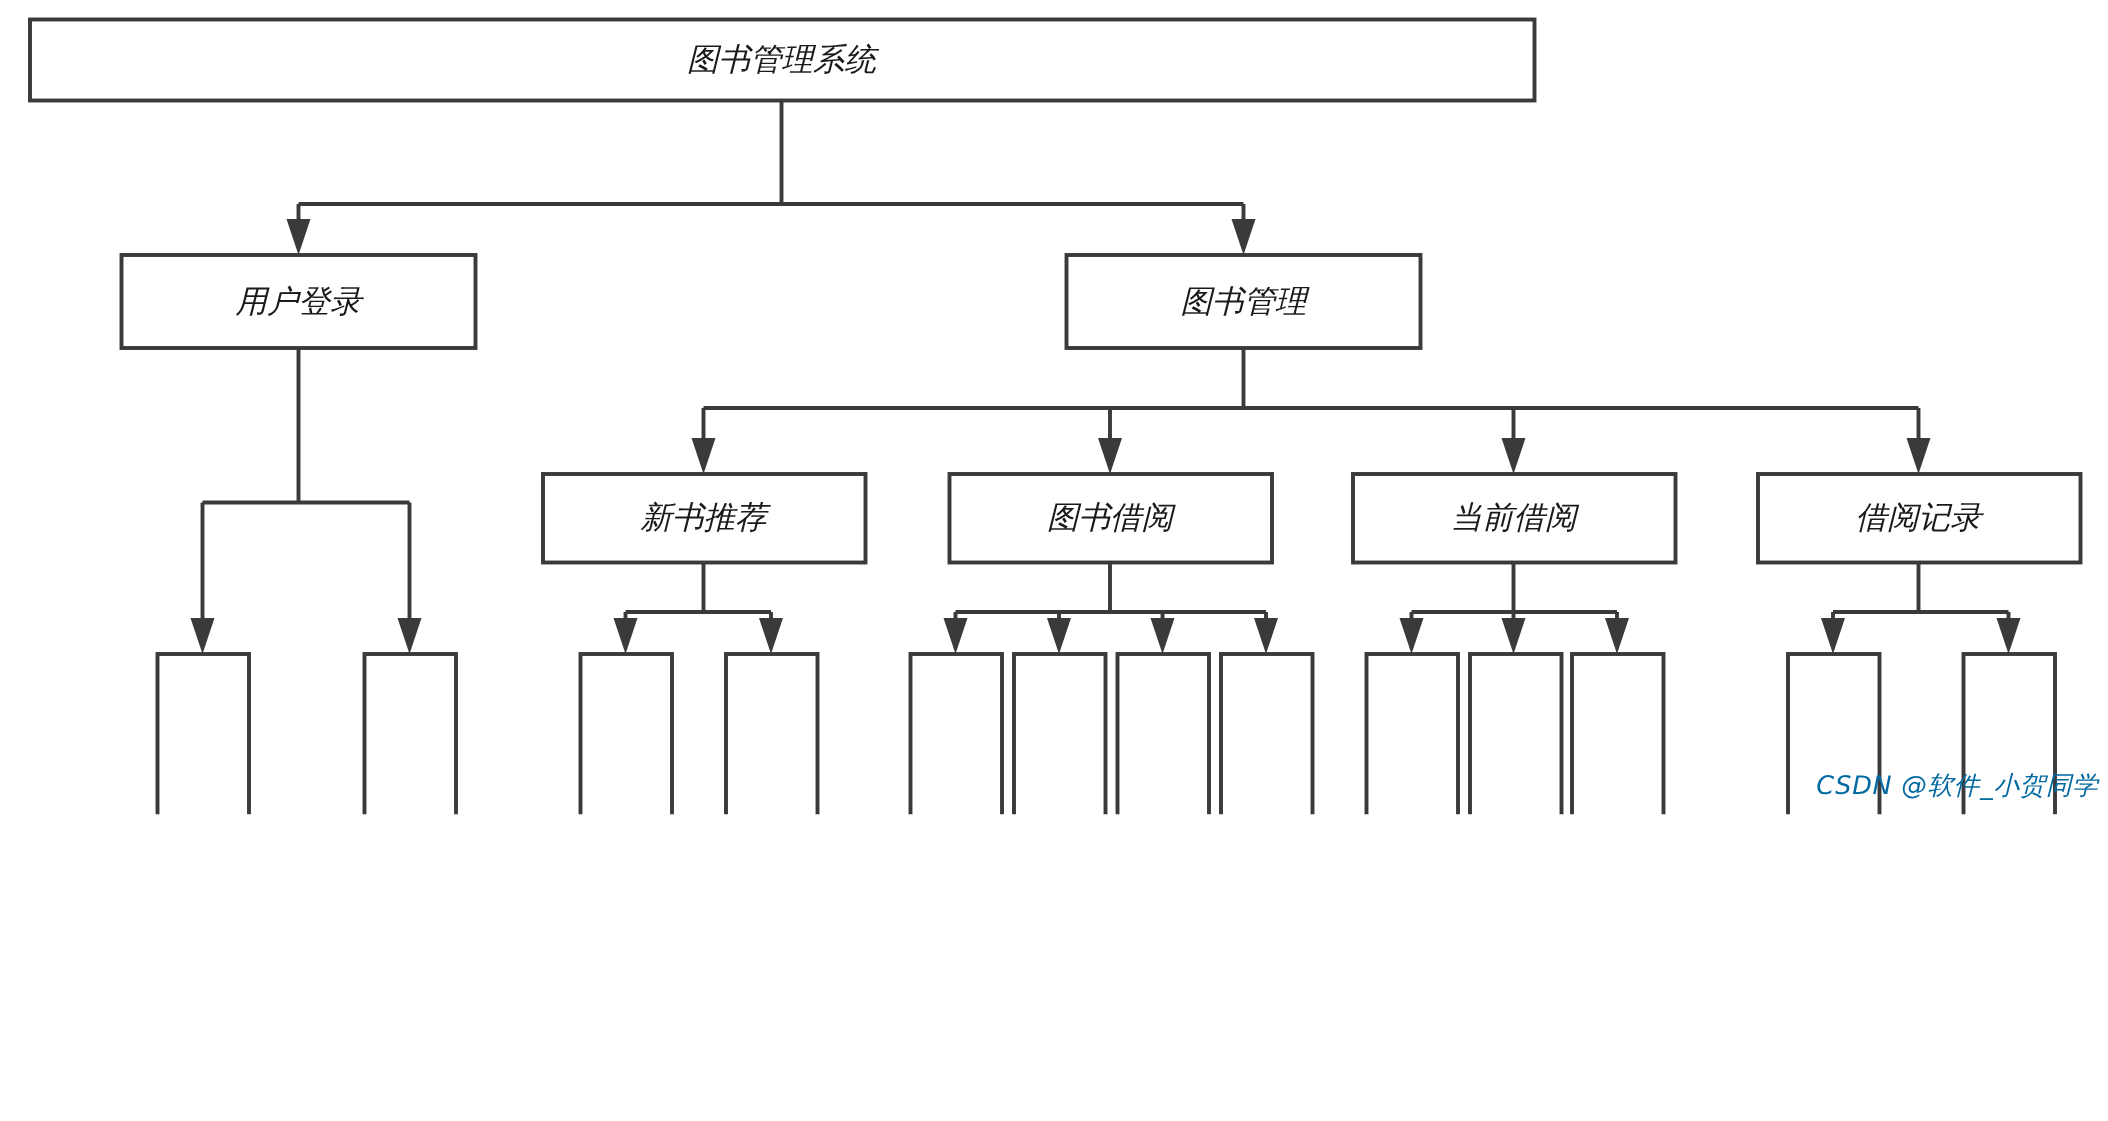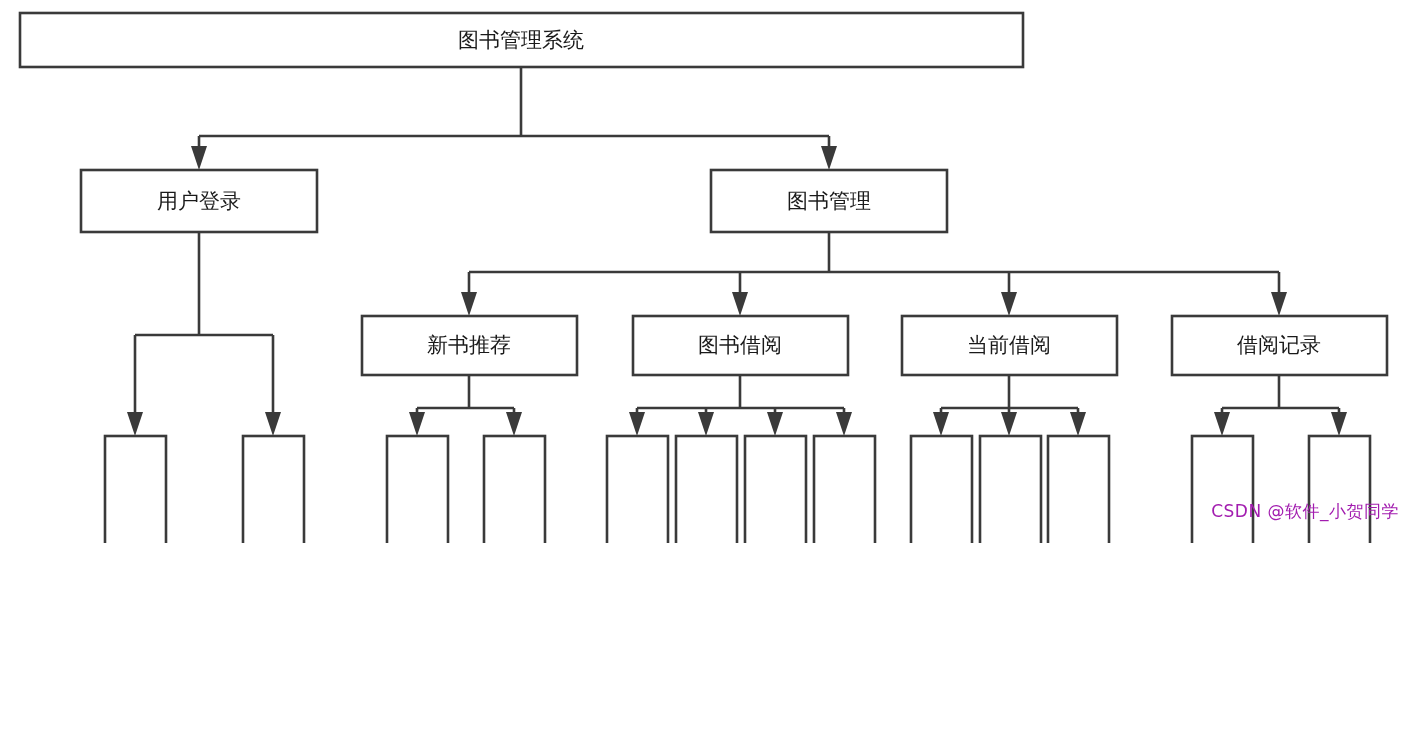--- a/index.html
+++ b/index.html
@@ -10,20 +10,21 @@
   }
   body {
     font-family: "DejaVu Sans", "Liberation Sans", sans-serif;
   }
   #diagram-root {
     position: relative;
     width: 1405px;
     height: 543px;
     background: #ffffff;
     overflow: hidden;
+    font-style: italic;
   }
   svg#flow {
     display: block;
     width: 1405px;
     height: 747px;
   }
   .node-box {
     fill: #ffffff;
     stroke: #3a3a3a;
     stroke-width: 2.6;
@@ -56,24 +57,24 @@
     font-size: 21px;
     line-height: 1.06;
     letter-spacing: 1px;
     color: #1a1a1a;
     white-space: nowrap;
     pointer-events: none;
   }
   .watermark {
     position: absolute;
     right: 6px;
-    bottom: 20px;
+    bottom: 8px;
     font-family: "DejaVu Sans", "Liberation Sans", sans-serif;
     font-size: 17px;
-    color: #a21caf;
+    color: #0369a1;
     letter-spacing: 0.5px;
     white-space: nowrap;
     pointer-events: none;
   }
 </style>
 </head>
 <body>
 
 <div id="diagram-root">
 

